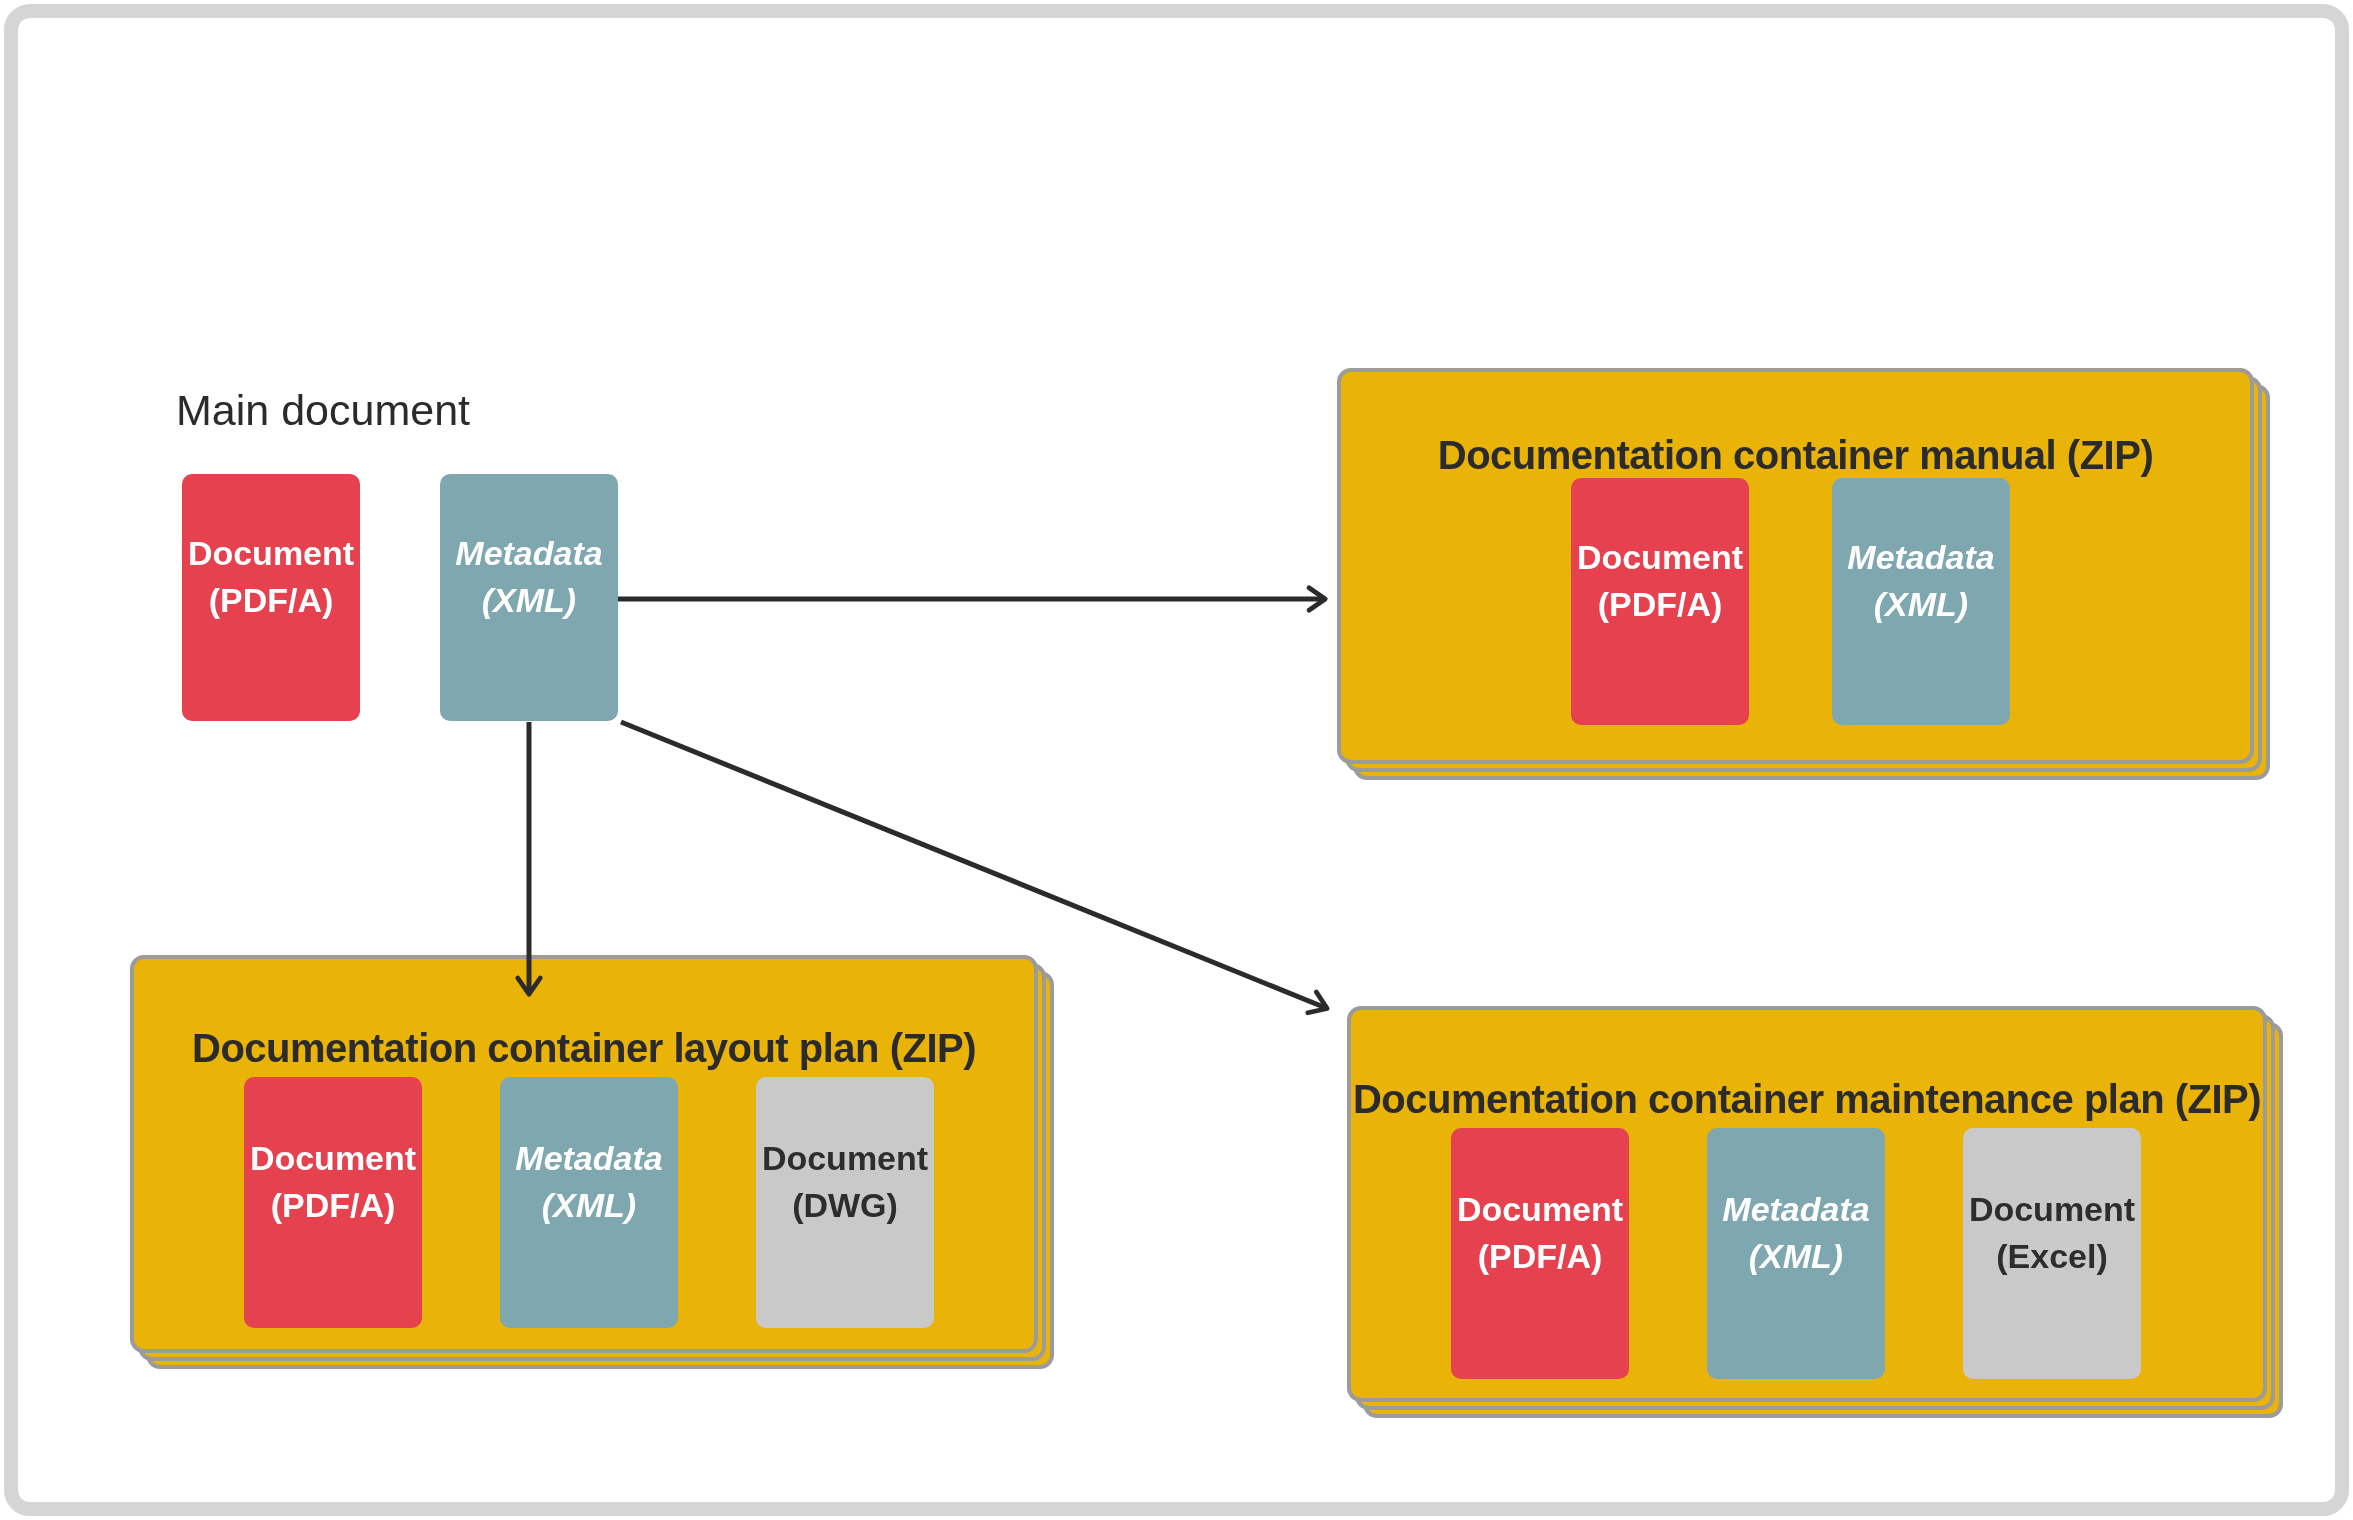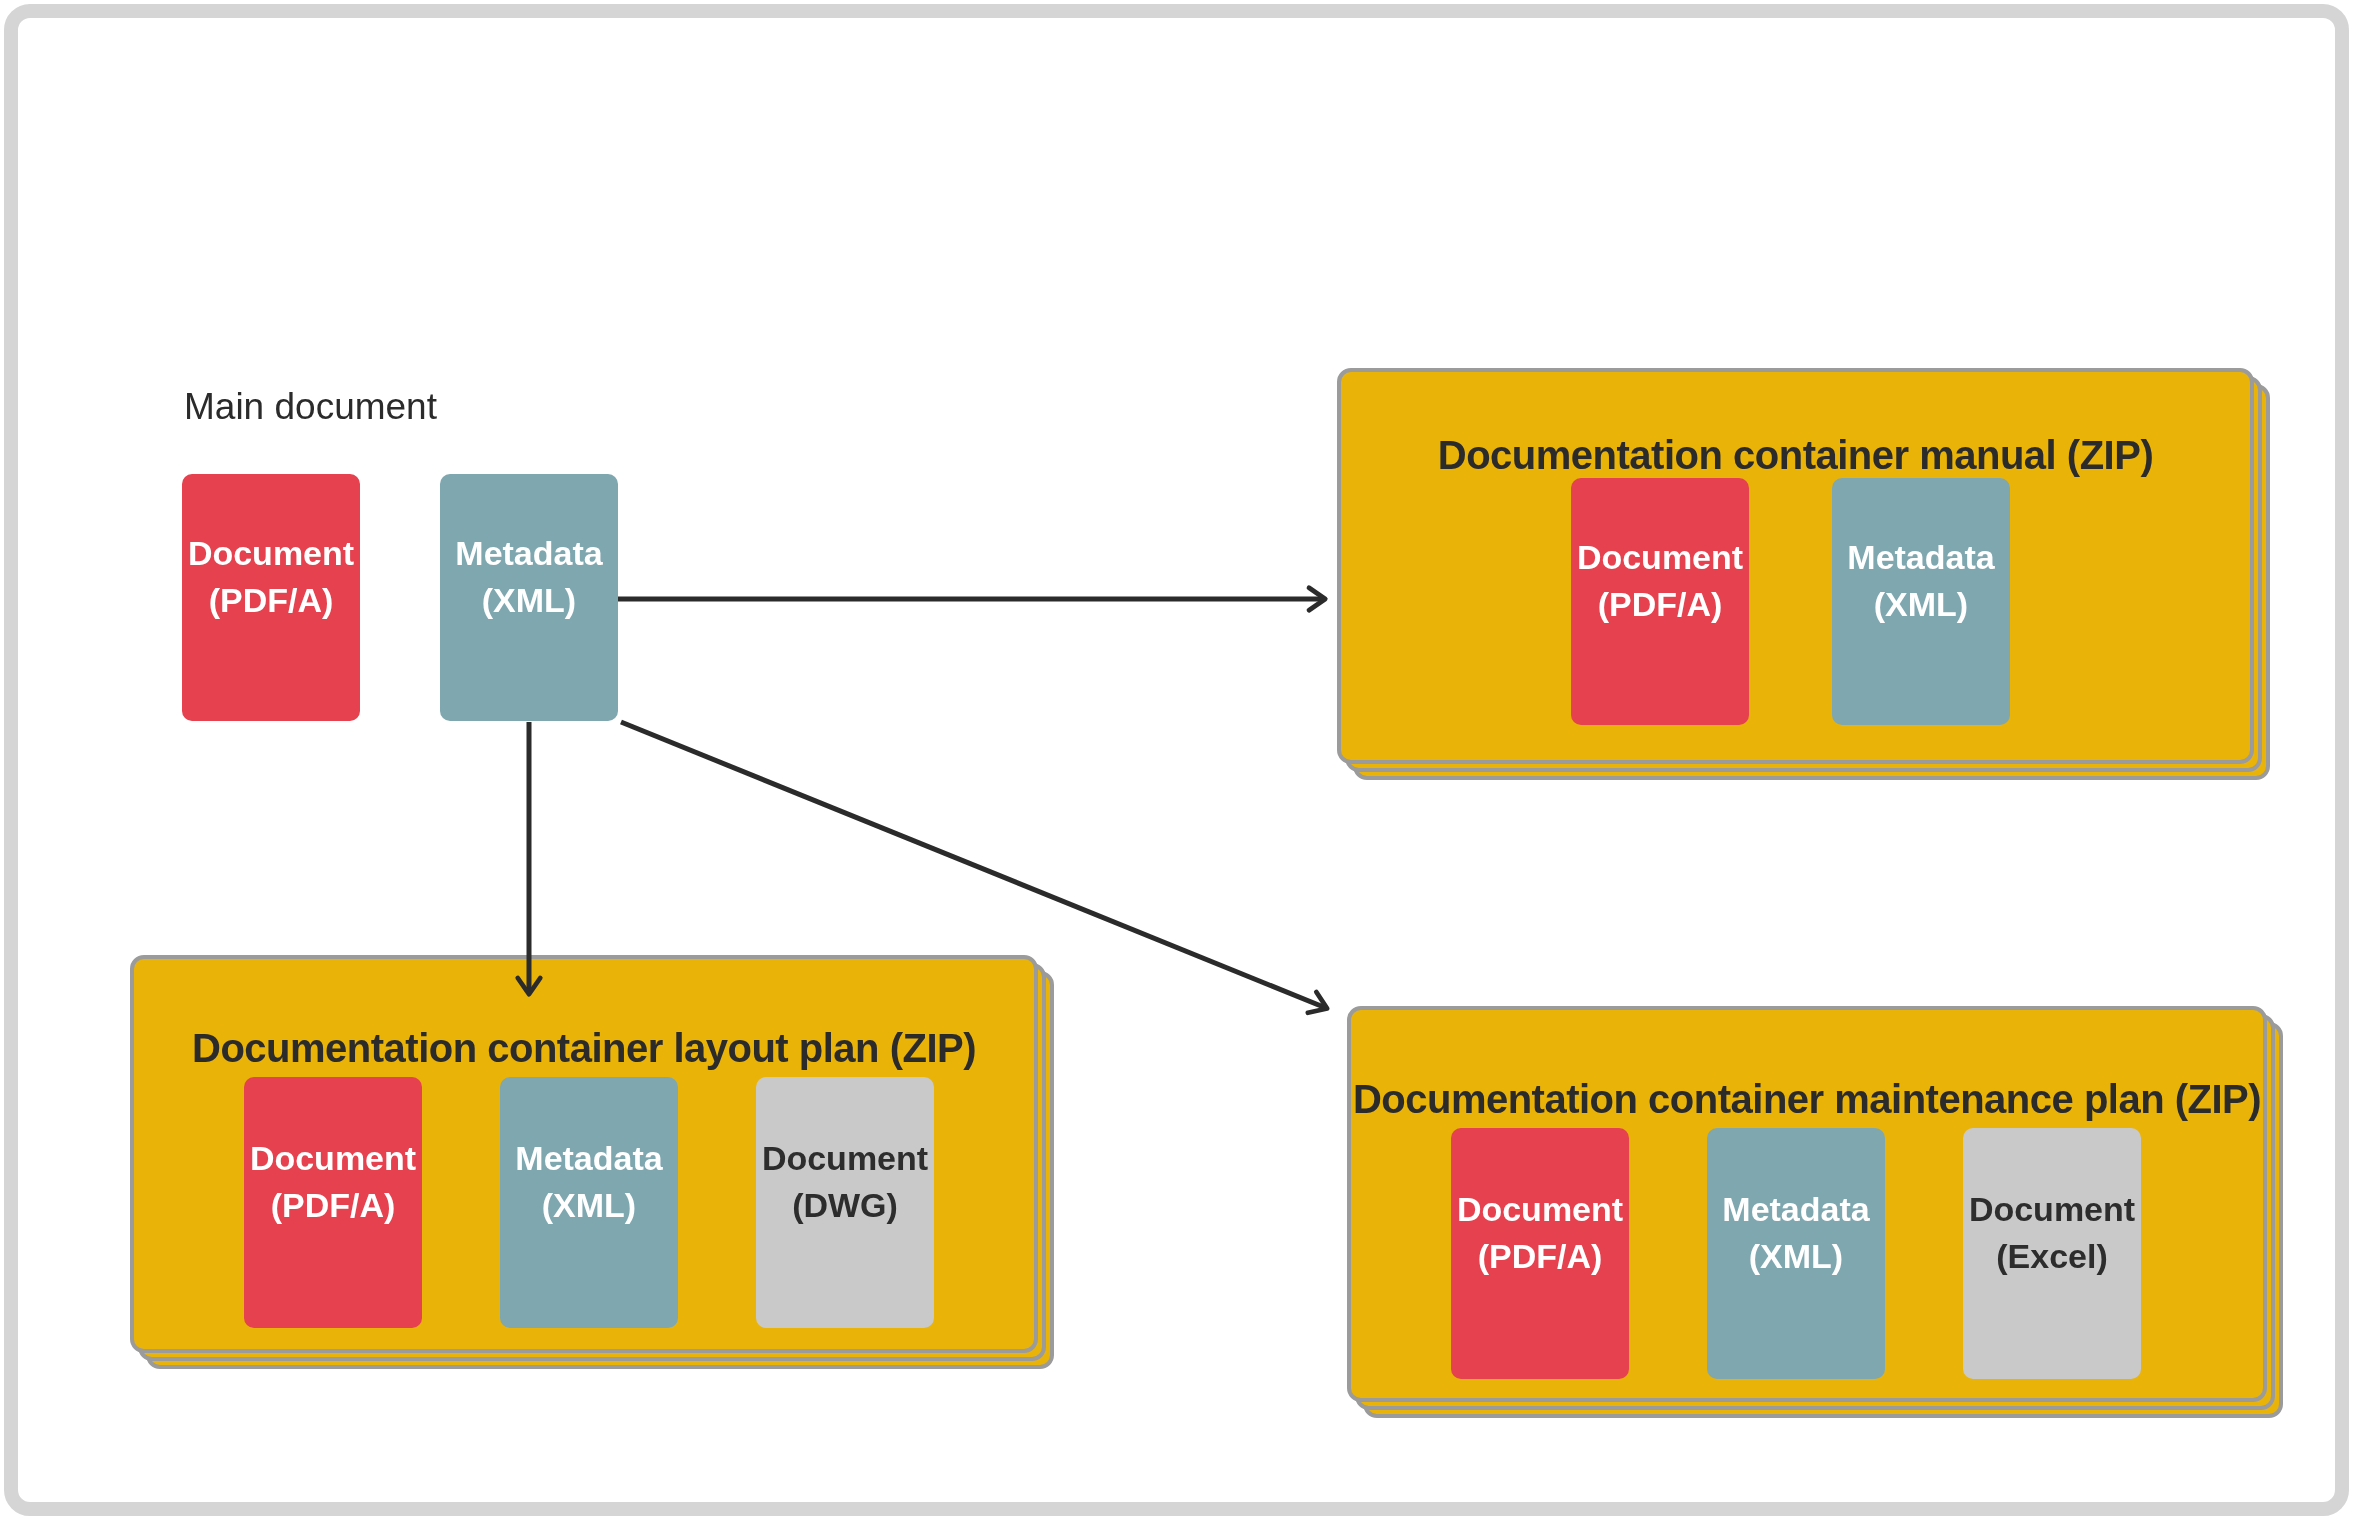--- a/index.html
+++ b/index.html
@@ -11,31 +11,31 @@
     position:absolute;left:4px;top:4px;right:4px;bottom:4px;
     border:14px solid #d5d5d5;border-radius:26px;pointer-events:none;
   }
   .banner{
     position:absolute;left:386px;top:102px;width:1506px;height:116px;
     background:#e5414e;border-radius:12px;
     display:flex;align-items:center;justify-content:center;
   }
   .banner span{color:#ffffff;font-size:45px;letter-spacing:0.5px;}
   .main-heading{
-    position:absolute;left:184px;top:386px;font-size:37px;color:#2b2b2b;
+    position:absolute;left:176px;top:386px;font-size:43px;color:#2b2b2b;
   }
   
   .filebox{
     position:absolute;width:178px;height:247px;border-radius:10px;
     box-sizing:border-box;display:flex;flex-direction:column;align-items:center;
     justify-content:center;padding-bottom:42px;text-align:center;
     font-weight:bold;font-size:34px;line-height:1.38;
   }
   .filebox[data-variant="red"]{background:#e5414e;color:#ffffff;}
-  .filebox[data-variant="teal"]{background:#7fa7b0;color:#ffffff;}
+  .filebox[data-variant="teal"]{background:#7fa7b0;color:#ffffff;font-style:italic;}
   .filebox[data-variant="gray"]{background:#c9c9ca;color:#2d2d2d;}
   
   .container{position:absolute;}
   .container .sheet{
     position:absolute;left:0;top:0;width:100%;height:100%;box-sizing:border-box;
     background:#eab308;border:4px solid #9b9b9b;border-radius:14px;
   }
   .container .sheet.s2{transform:translate(8px,8px);}
   .container .sheet.s3{transform:translate(16px,16px);}
   .container .sheet.top{position:absolute;}

